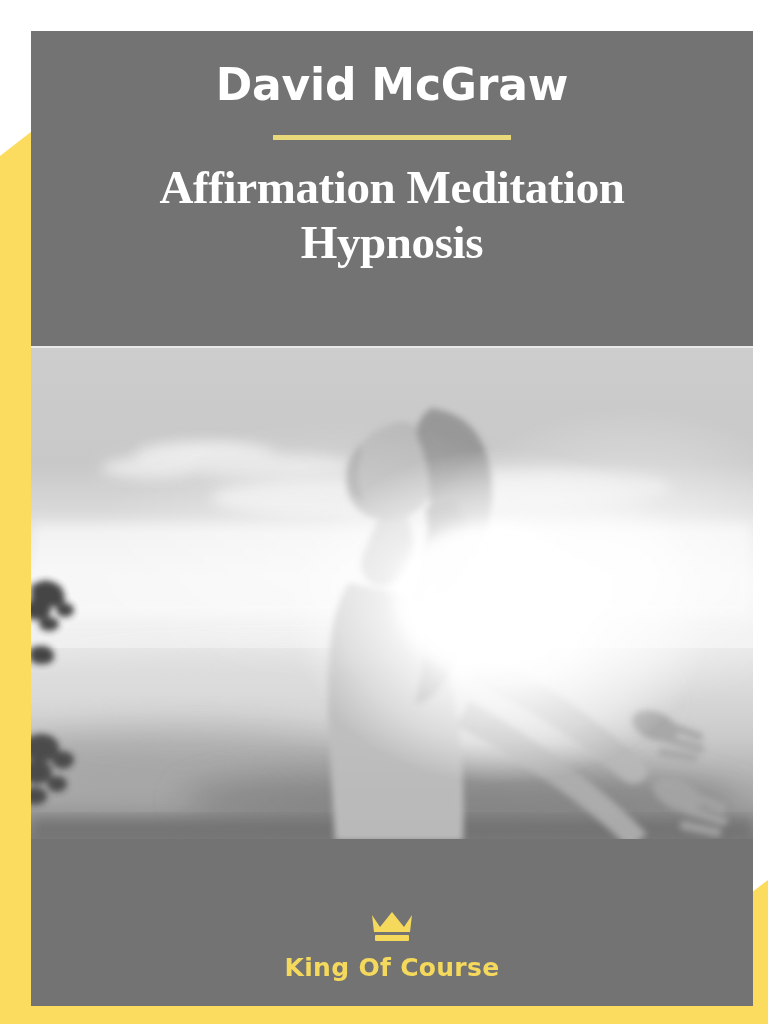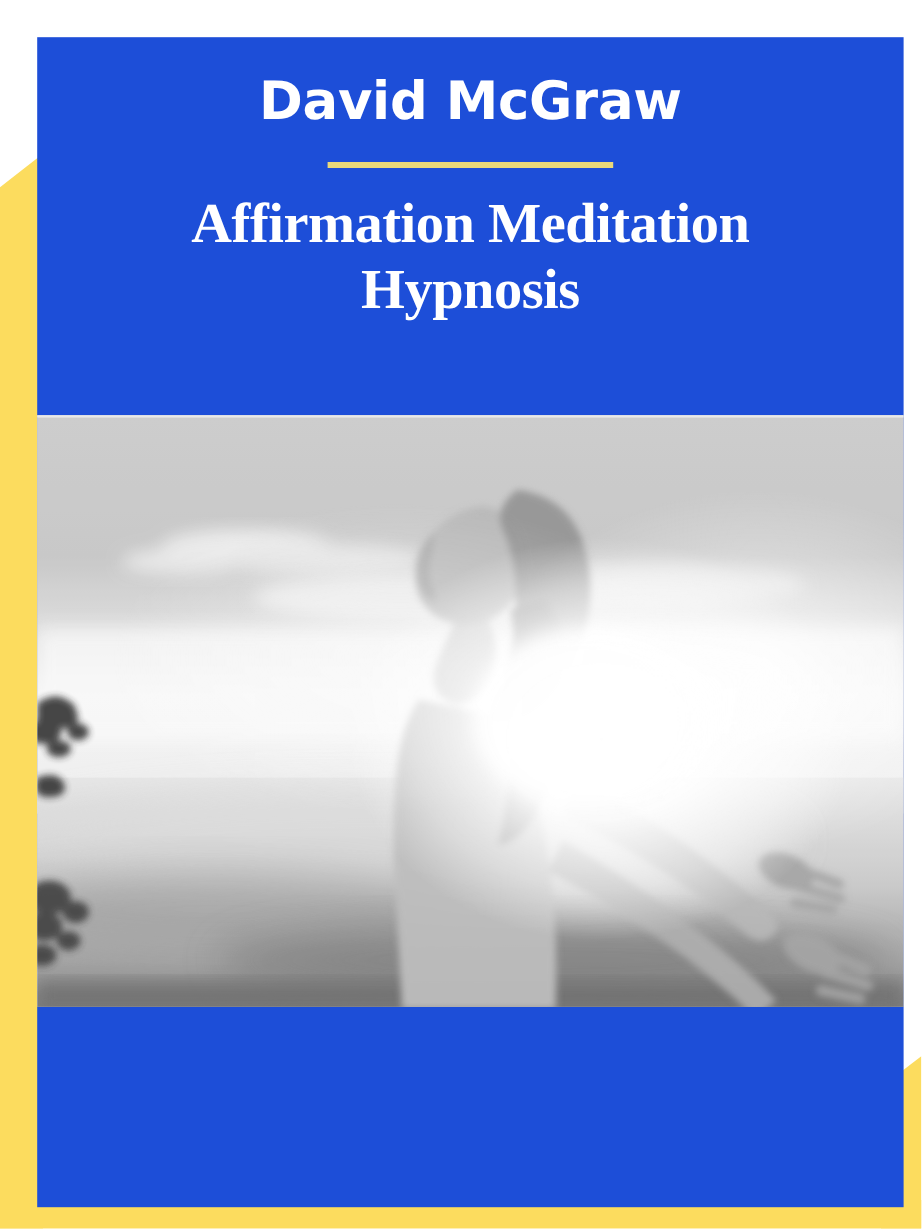--- a/index.html
+++ b/index.html
@@ -53,21 +53,21 @@
     z-index: 1;
   }
 
   
   .panel {
     position: absolute;
     left: 31px;
     top: 31px;
     width: 722px;
     height: 975px;
-    background: #1d4ed8;
+    background: #737373;
     z-index: 2;
     box-sizing: border-box;
   }
 
   
   .header {
     position: absolute;
     left: 0;
     top: 0;
     width: 722px;
@@ -296,15 +296,22 @@
 
         <ellipse cx="470" cy="268" rx="210" ry="168" fill="url(#sunGlow)"></ellipse>
         <ellipse cx="455" cy="250" rx="92" ry="74" fill="#ffffff" opacity="0.95" filter="url(#midBlur)"></ellipse>
         <ellipse cx="600" cy="210" rx="220" ry="150" fill="url(#hazeGlow)"></ellipse>
         <ellipse cx="300" cy="200" rx="240" ry="130" fill="url(#hazeGlow)" opacity="0.55"></ellipse>
 
         <rect x="0" y="0" width="722" height="493" fill="#ffffff" opacity="0.1"></rect>
       </svg>
     </div>
 
+    <div class="brand">
+      <svg class="crown-icon" viewBox="0 0 48 34">
+        <path d="M4 6 L12 18 L24 3 L36 18 L44 6 L42 23 L6 23 Z" fill="#f5d95c"></path>
+        <rect x="7" y="26" width="34" height="6" rx="1" fill="#f5d95c"></rect>
+      </svg>
+      <p class="brand-name">King Of Course</p>
+    </div>
 
   </div>
 </div>
 
 </body></html>

